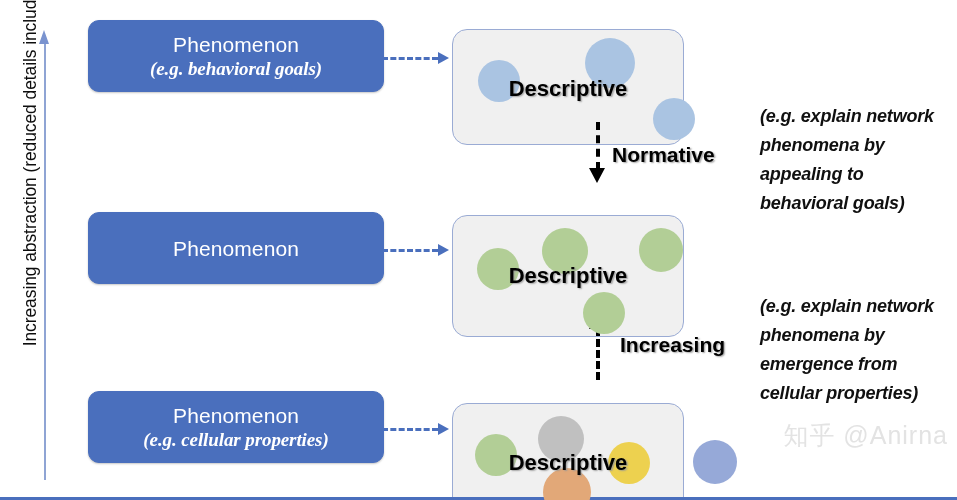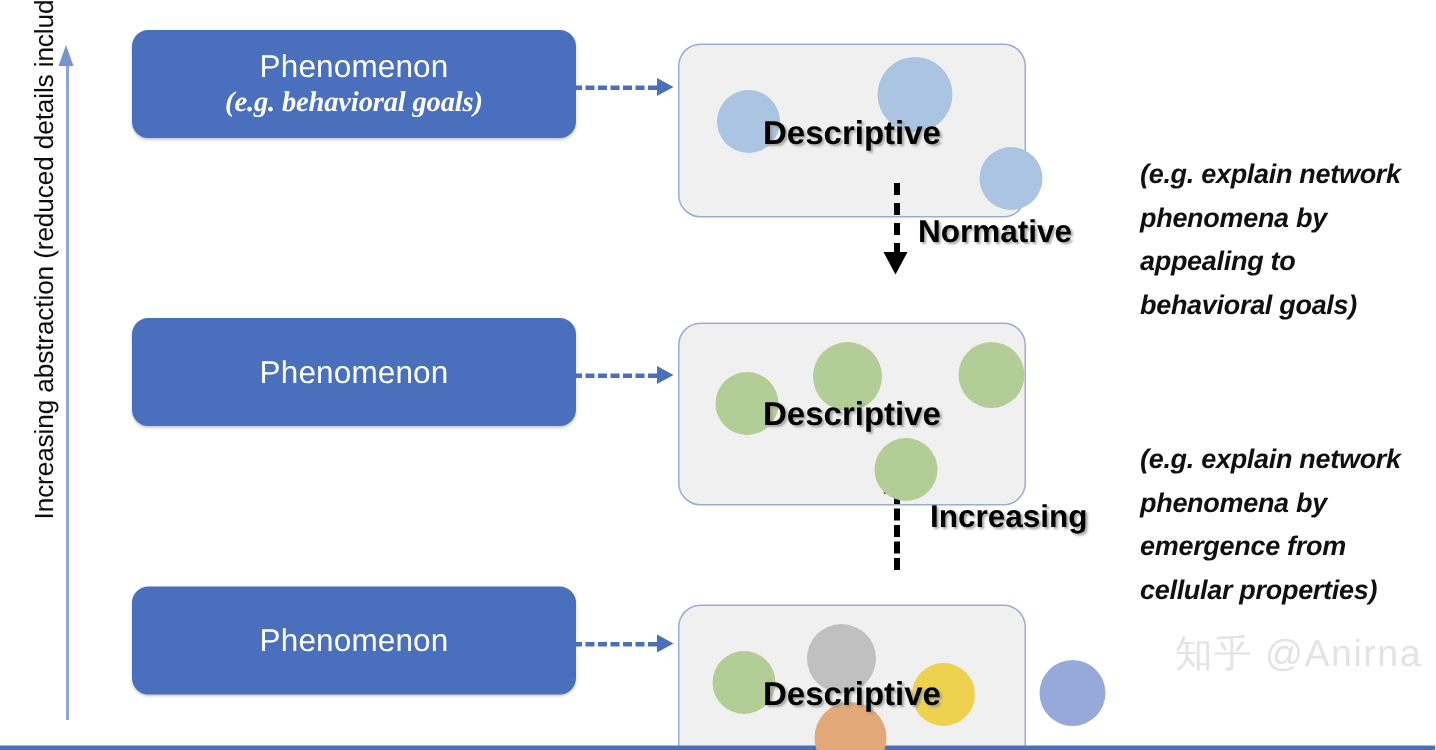--- a/index.html
+++ b/index.html
@@ -254,20 +254,21 @@
 
   <div class="note" style="left:760px; top:292px;">
     <div>(e.g. explain network</div>
     <div>phenomena by</div>
     <div>emergence from</div>
     <div>cellular properties)</div>
   </div>
 
   <div class="phenom" style="left:88px; top:391px;">
     <div class="p-title">Phenomenon</div>
+    <div class="p-sub">(e.g. cellular properties)</div>
   </div>
 
   <div class="dash-h" style="left:382px; top:428px;"></div>
   <div class="dash-h-head" style="left:438px; top:423px;"></div>
 
   <div class="descr" style="left:452px; top:378px; height:119px;">
     <div class="dot" style="left:22px;  top:30px; width:42px; height:42px; background:#b2ce96;"></div>
     <div class="dot" style="left:85px;  top:12px; width:46px; height:46px; background:#c0c0c0;"></div>
     <div class="dot" style="left:90px;  top:64px; width:48px; height:48px; background:#e2a878;"></div>
     <div class="dot" style="left:155px; top:38px; width:42px; height:42px; background:#edd14f;"></div>

